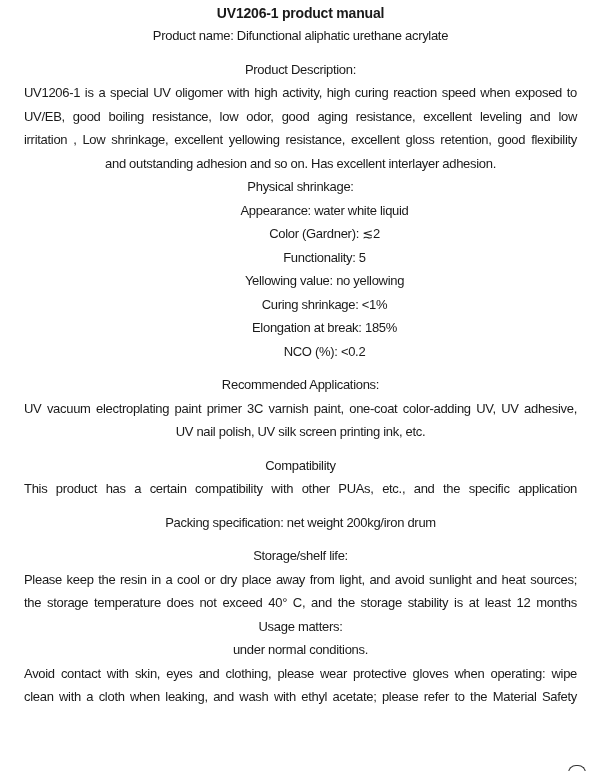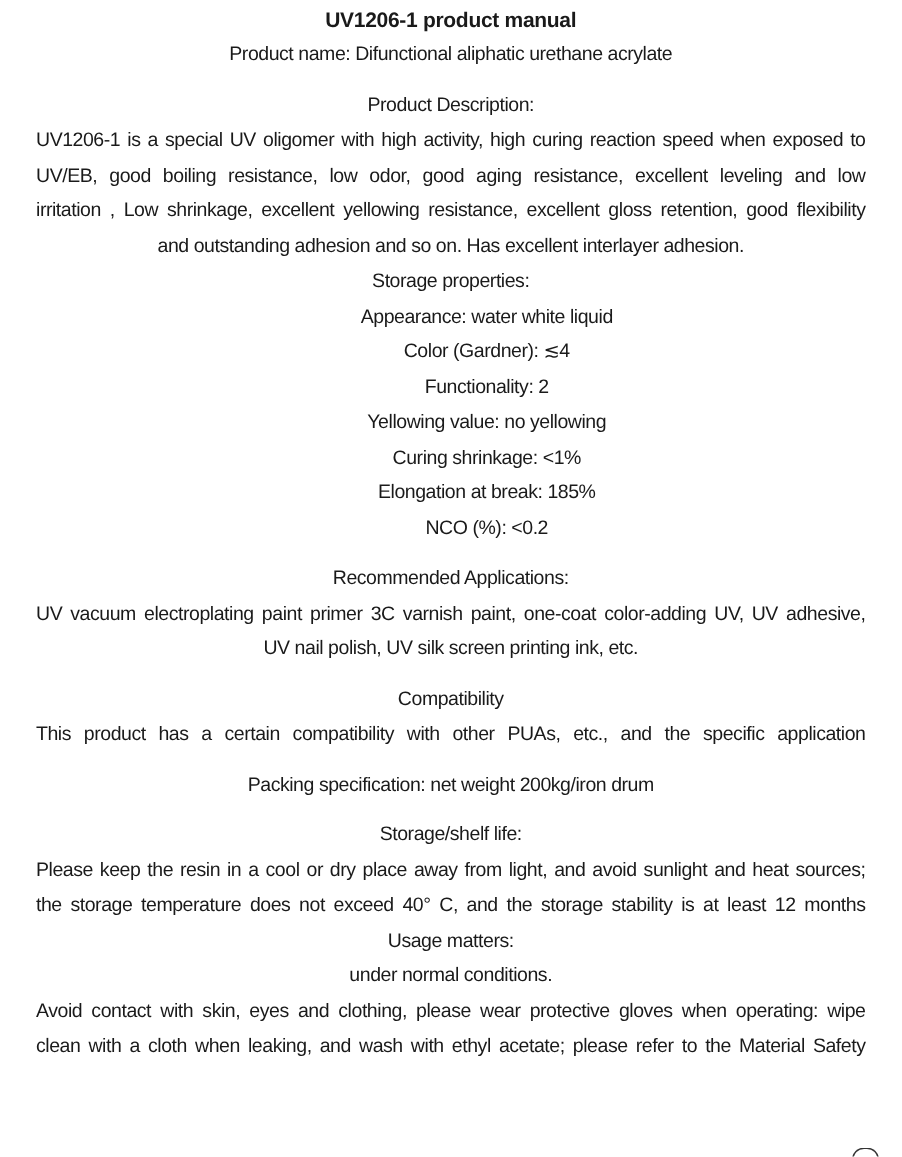--- a/index.html
+++ b/index.html
@@ -64,24 +64,24 @@
 <div class="page">
   <div class="title">UV1206-1 product manual</div>
   <div>
       <div class="line">Product name: Difunctional aliphatic urethane acrylate</div>
       <div class="blank"></div>
       <div class="line">Product Description:</div>
       <div class="line just">UV1206-1 is a special UV oligomer with high activity, high curing reaction speed when exposed to</div>
       <div class="line just">UV/EB, good boiling resistance, low odor, good aging resistance, excellent leveling and low</div>
       <div class="line just">irritation , Low shrinkage, excellent yellowing resistance, excellent gloss retention, good flexibility</div>
       <div class="line">and outstanding adhesion and so on. Has excellent interlayer adhesion.</div>
-      <div class="line">Storage properties:</div>
+      <div class="line">Physical shrinkage:</div>
       <div class="line indent">Appearance: water white liquid</div>
-      <div class="line indent">Color (Gardner): ≲4</div>
-      <div class="line indent">Functionality: 2</div>
+      <div class="line indent">Color (Gardner): ≲2</div>
+      <div class="line indent">Functionality: 5</div>
       <div class="line indent">Yellowing value: no yellowing</div>
       <div class="line indent">Curing shrinkage: &lt;1%</div>
       <div class="line indent">Elongation at break: 185%</div>
       <div class="line indent">NCO (%): &lt;0.2</div>
       <div class="blank"></div>
       <div class="line">Recommended Applications:</div>
       <div class="line just">UV vacuum electroplating paint primer 3C varnish paint, one-coat color-adding UV, UV adhesive,</div>
       <div class="line">UV nail polish, UV silk screen printing ink, etc.</div>
       <div class="blank"></div>
       <div class="line">Compatibility</div>

